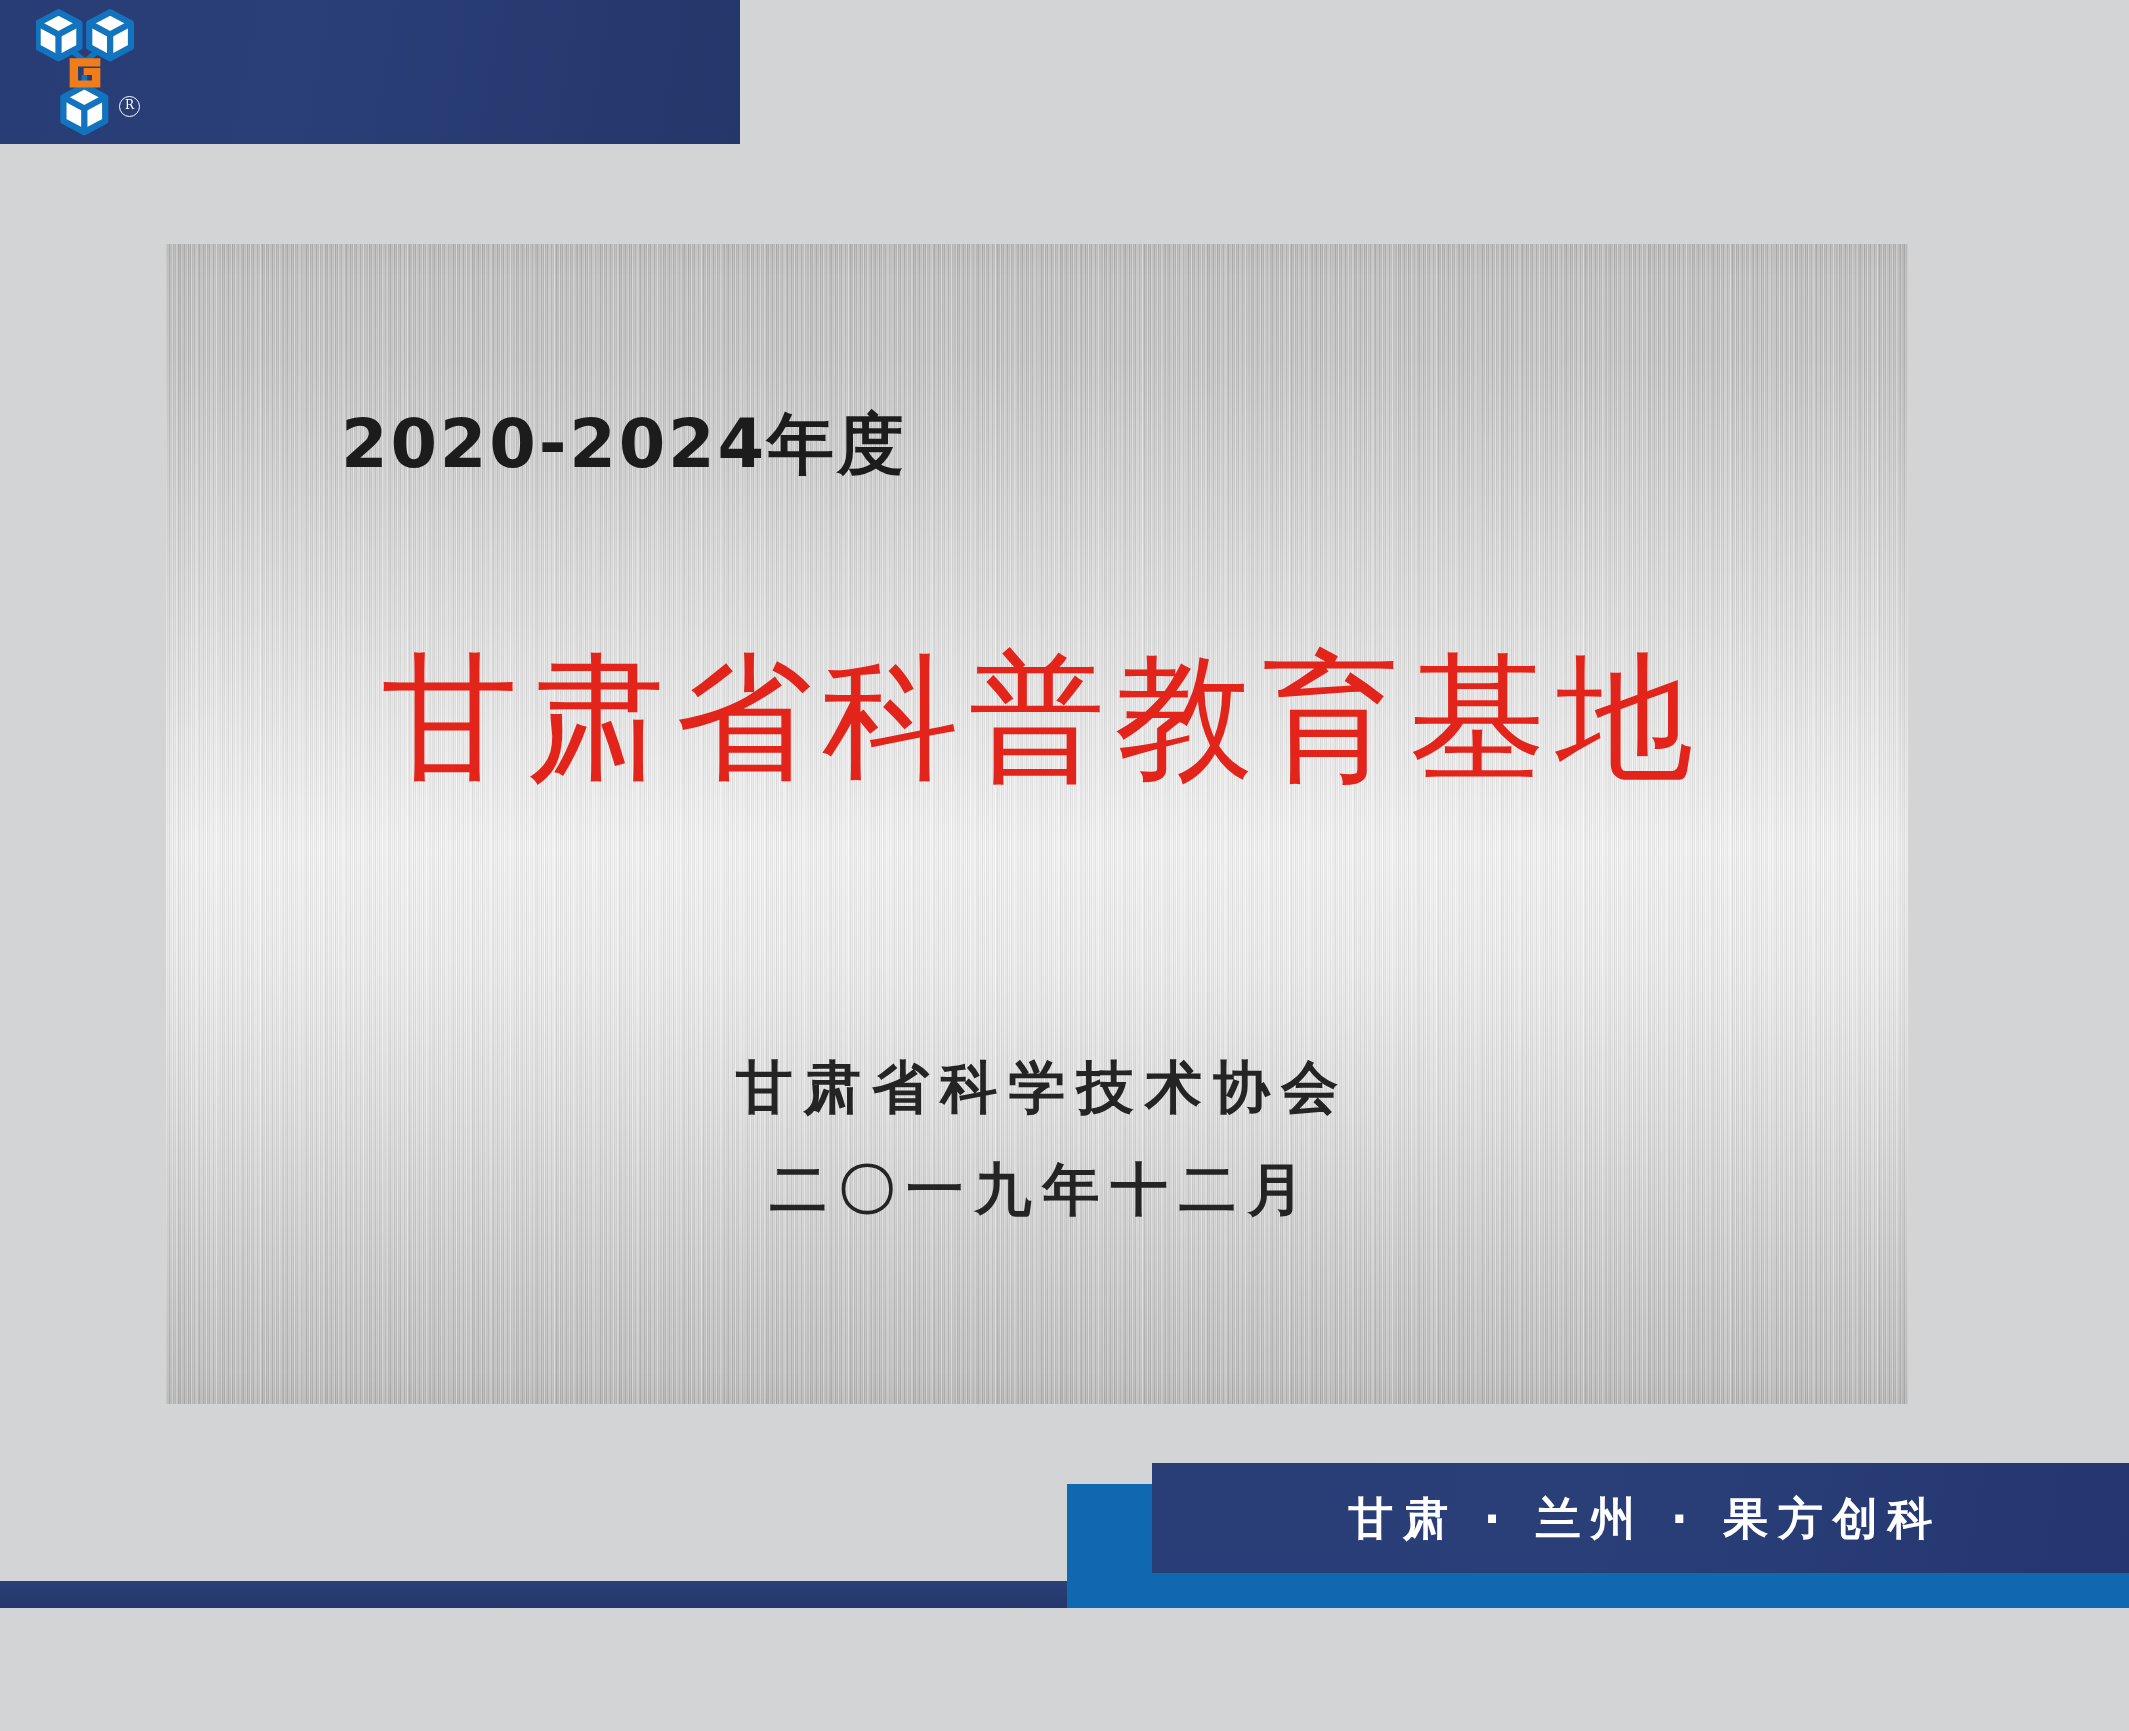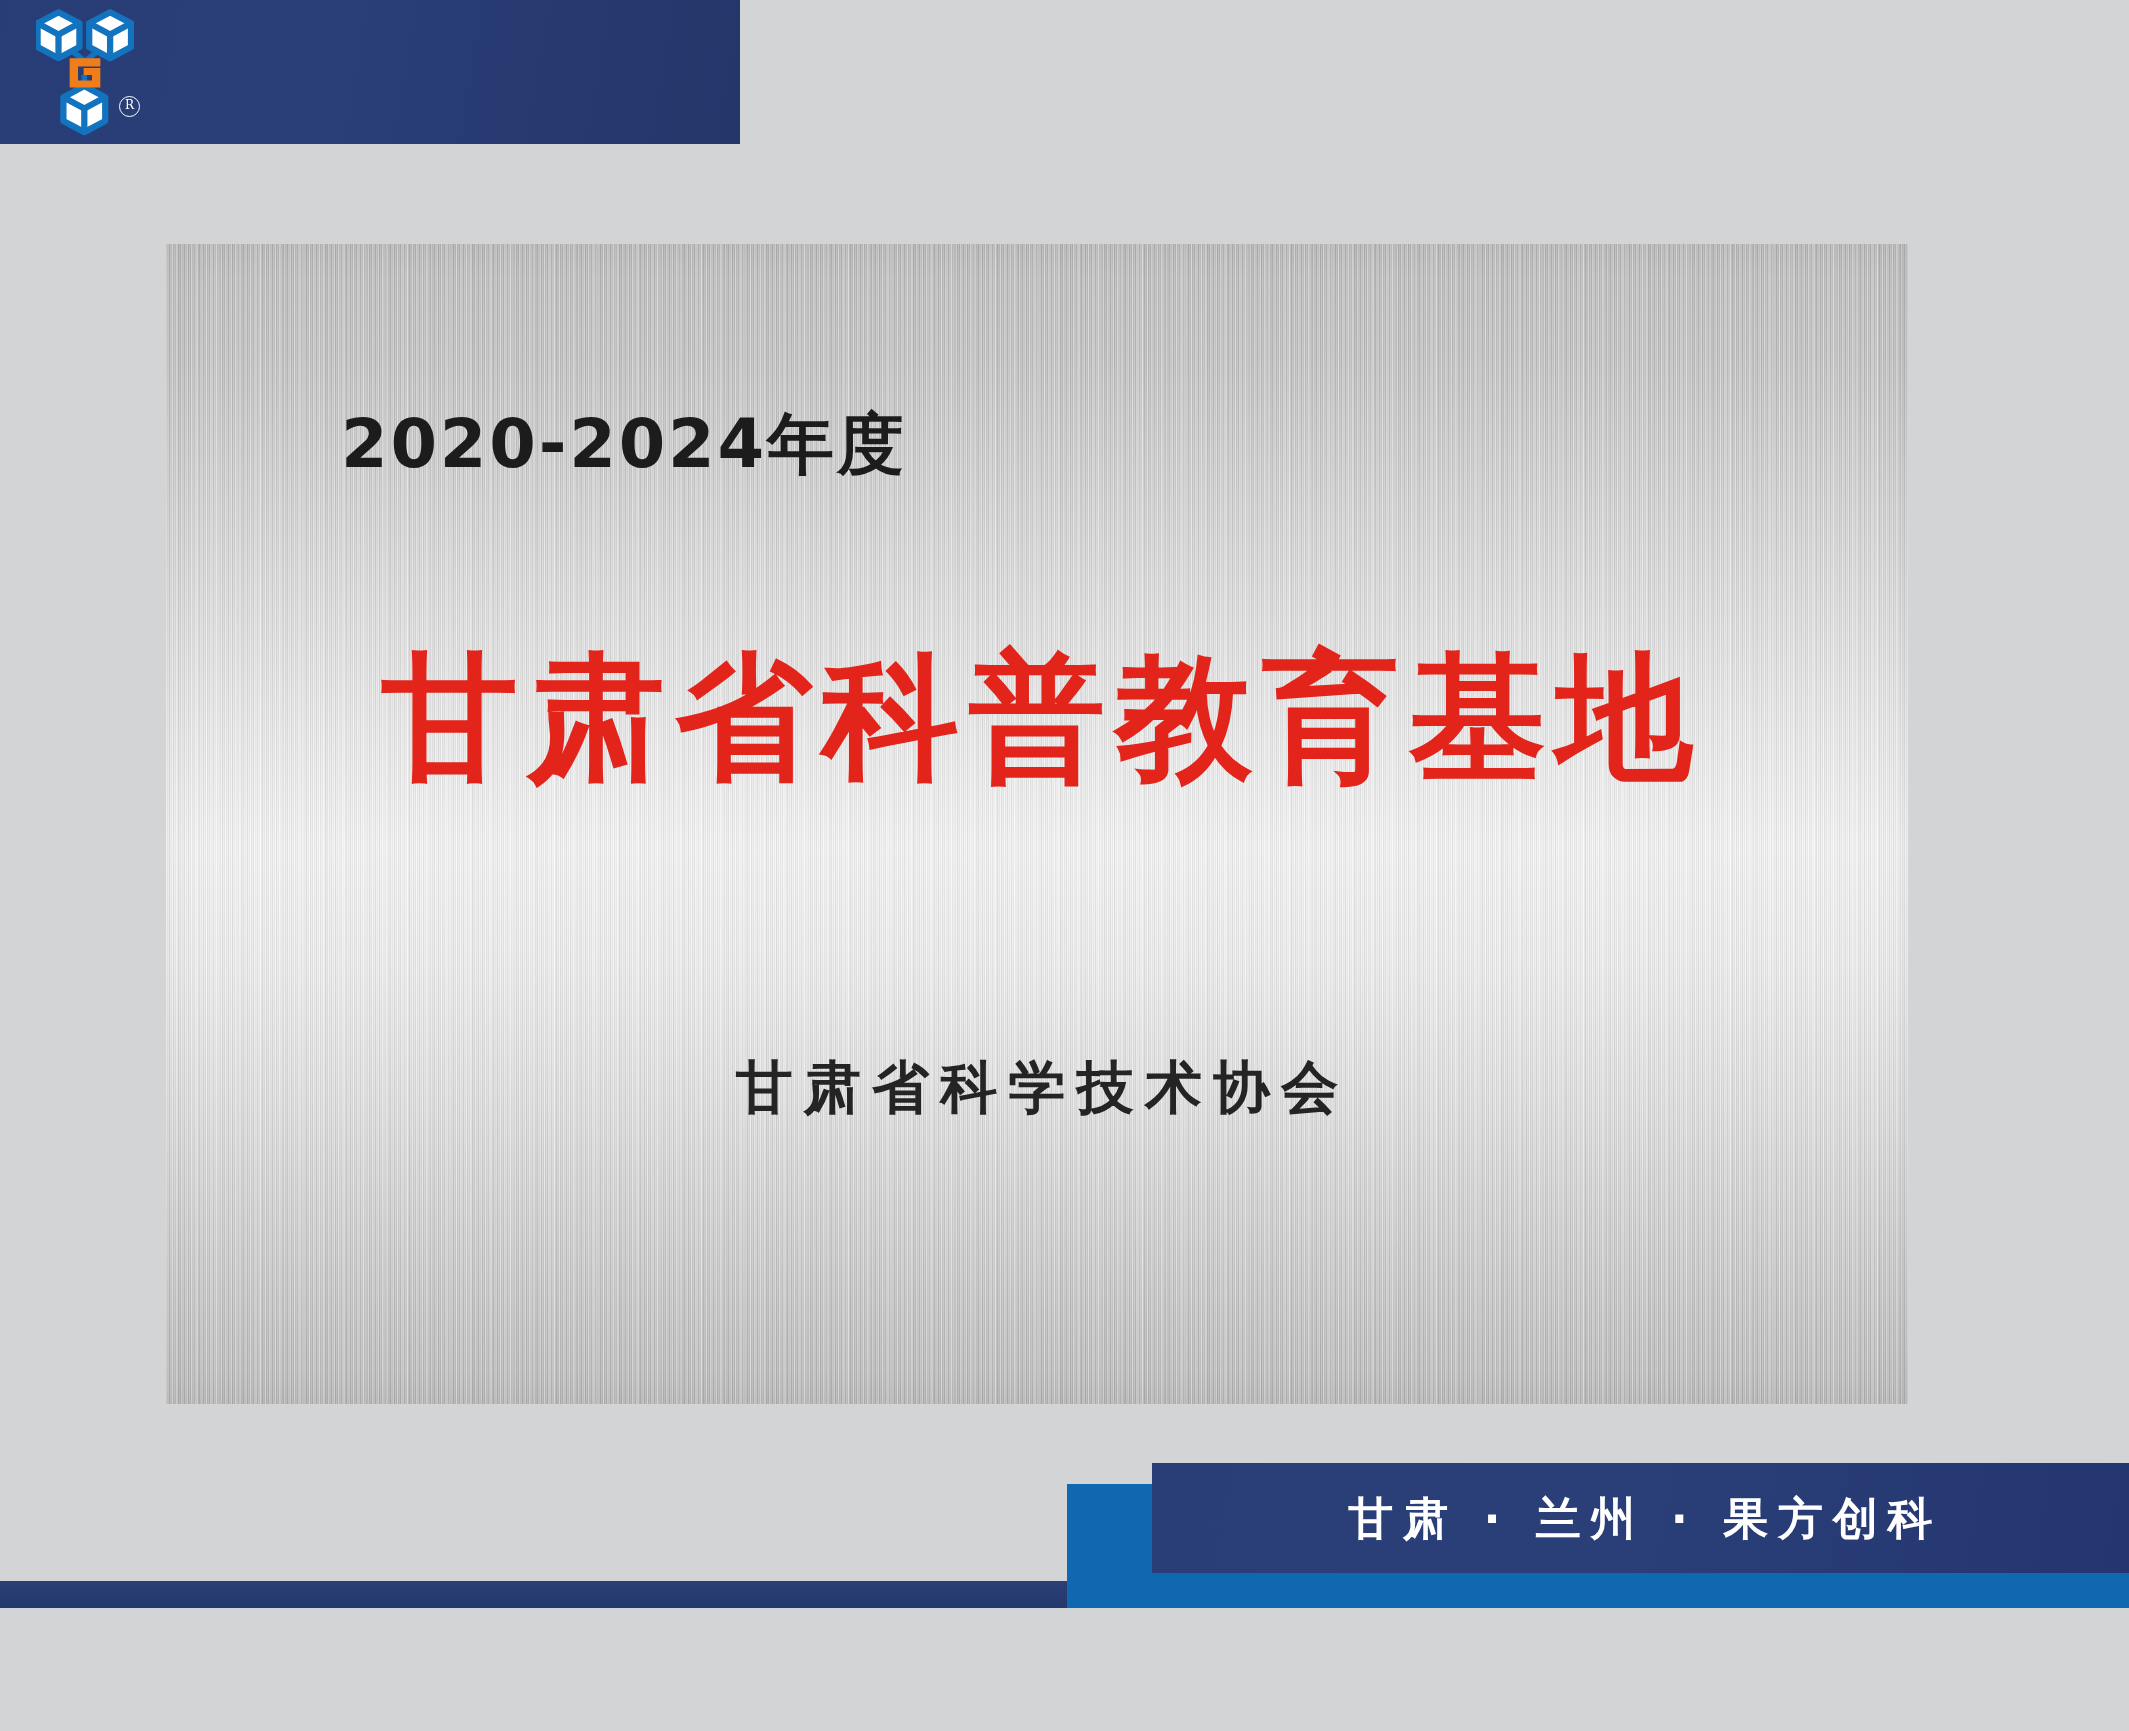--- a/index.html
+++ b/index.html
@@ -98,21 +98,21 @@
     font-family:"DejaVu Sans","Liberation Sans",sans-serif;
     white-space:nowrap;
   }
 
   .main-title {
     position:absolute;
     left:0; right:0; top:405px;
     text-align:center;
     color:#e2241b;
     font-size:137px;
-    font-weight:700;
+    font-weight:400;
     letter-spacing:9.8px;
     line-height:1;
     text-indent:9.8px;
     font-family:"DejaVu Sans","Liberation Sans",sans-serif;
     white-space:nowrap;
   }
 
   .issuer {
     position:absolute;
     left:0; right:0; top:806px;
@@ -208,20 +208,21 @@
       <span class="reg-mark">R</span>
     </div>
 
   </div>
 
   <div class="plaque">
     <div class="plaque-inner">
       <div class="year-line">2020-2024年度</div>
       <div class="main-title">甘肃省科普教育基地</div>
       <div class="issuer">甘肃省科学技术协会</div>
+      <div class="issue-date">二〇一九年十二月</div>
     </div>
   </div>
 
   <div class="bottom-strip-left"></div>
   <div class="bottom-lightblue"></div>
   <div class="bottom-navy">
     <span class="bottom-text">甘肃 · 兰州 · 果方创科</span>
   </div>
 
 </div>

